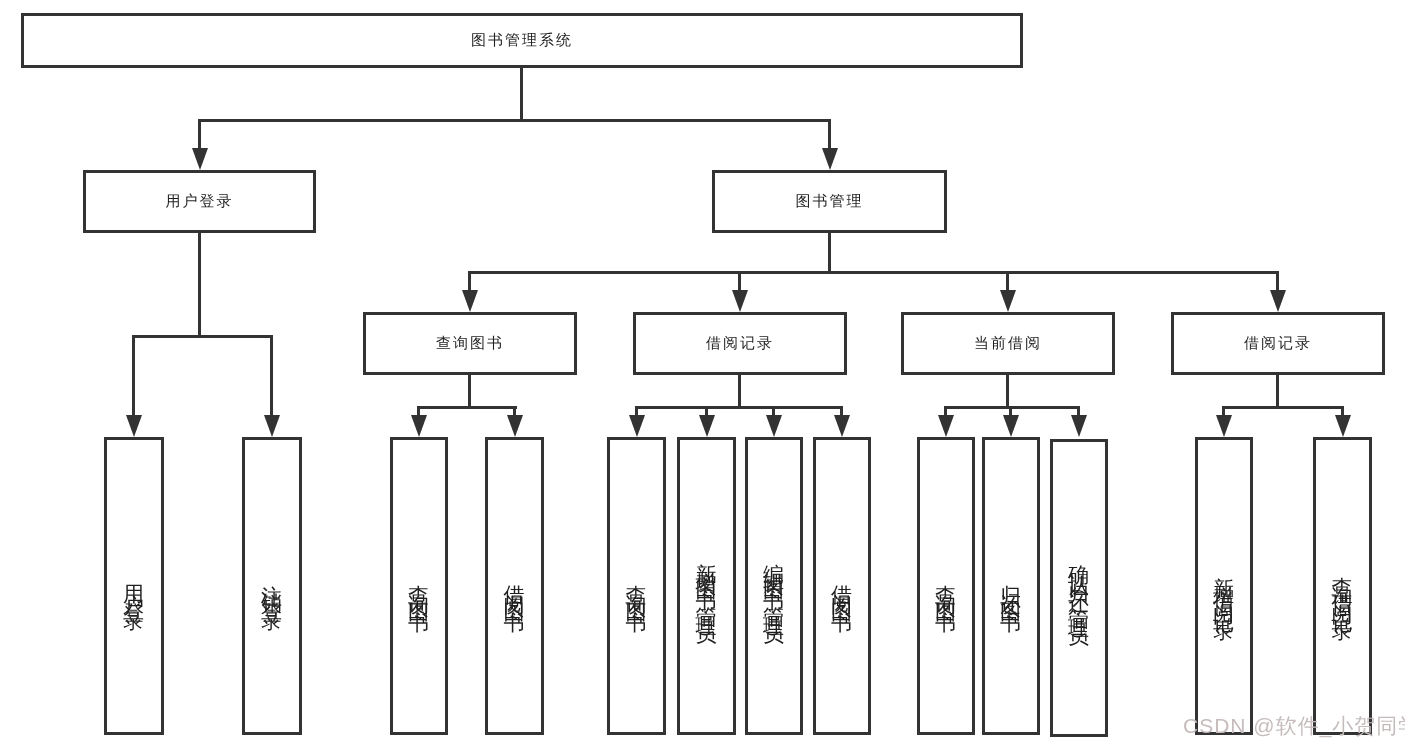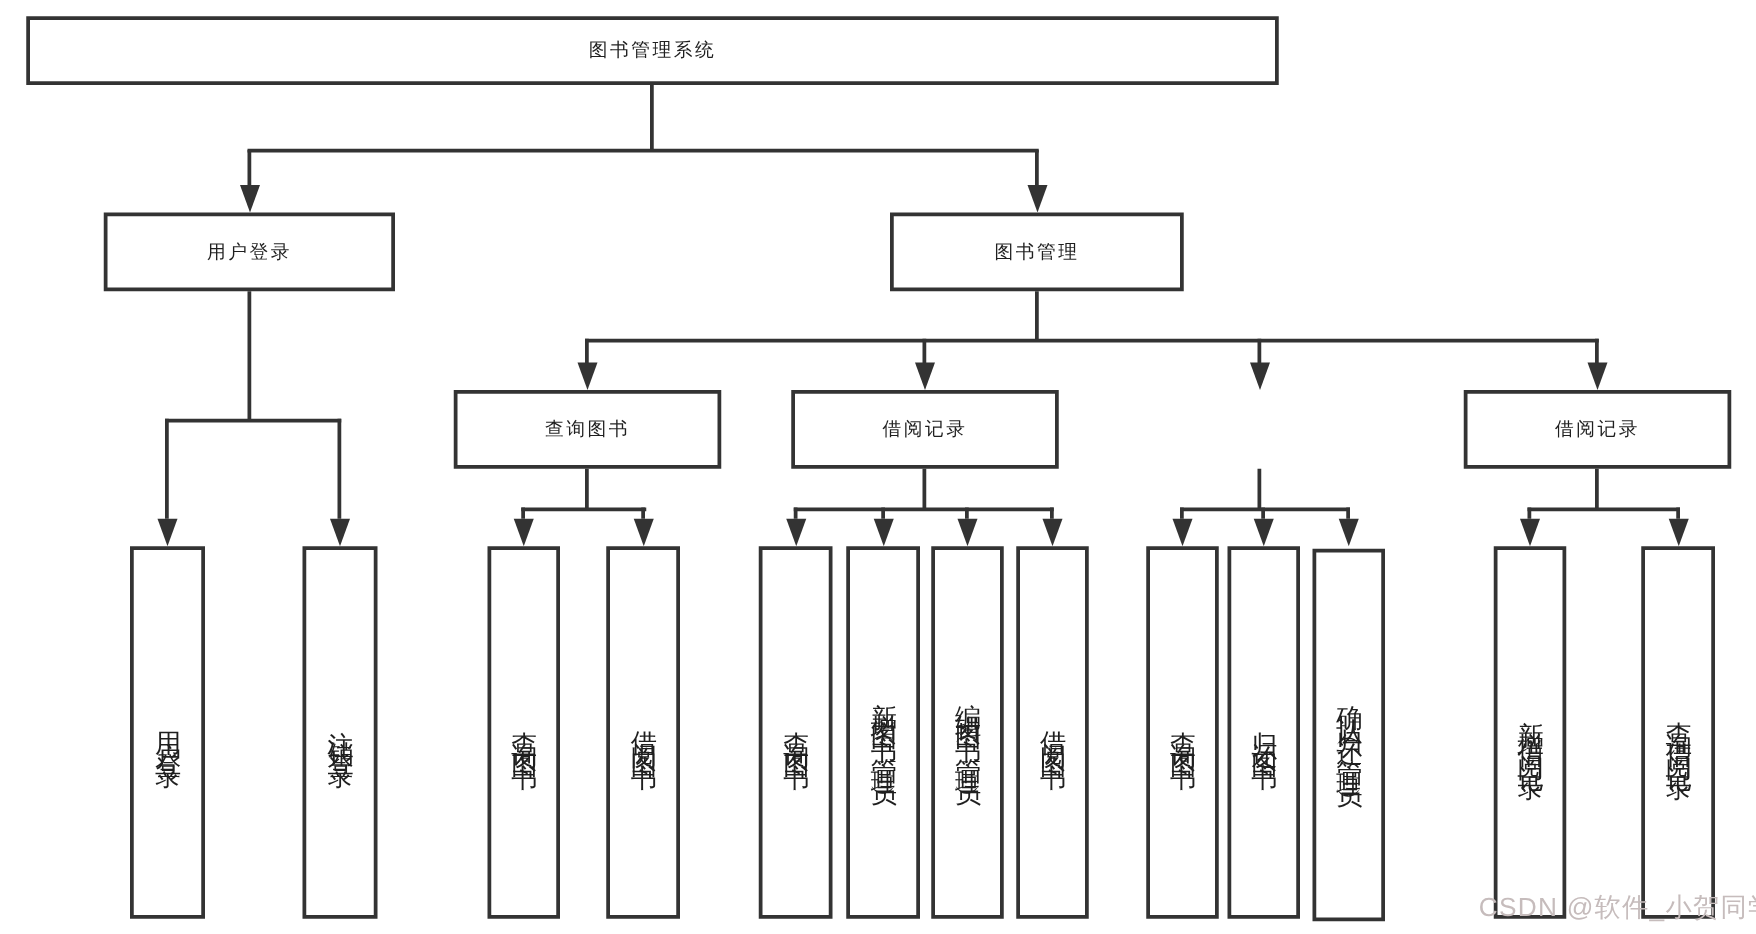--- a/index.html
+++ b/index.html
@@ -86,20 +86,23 @@
   <div class="ah" style="left:1000px;top:290px;"></div>
   <div class="vline" style="left:1276px;top:271px;height:21px;"></div>
   <div class="ah" style="left:1270px;top:290px;"></div>
 
   <div class="box hbox" style="left:363px;top:312px;width:214px;height:63px;">
     <span>查询图书</span>
   </div>
   <div class="box hbox" style="left:633px;top:312px;width:214px;height:63px;">
     <span>借阅记录</span>
   </div>
+  <div class="box hbox" style="left:901px;top:312px;width:214px;height:63px;">
+    <span>当前借阅</span>
+  </div>
   <div class="box hbox" style="left:1171px;top:312px;width:214px;height:63px;">
     <span>借阅记录</span>
   </div>
 
   <div class="vline" style="left:468px;top:375px;height:32px;"></div>
   <div class="hline" style="left:417px;top:406px;width:100px;"></div>
   <div class="vline" style="left:417px;top:406px;height:9px;"></div>
   <div class="ah" style="left:411px;top:415px;"></div>
   <div class="vline" style="left:513px;top:406px;height:9px;"></div>
   <div class="ah" style="left:507px;top:415px;"></div>

